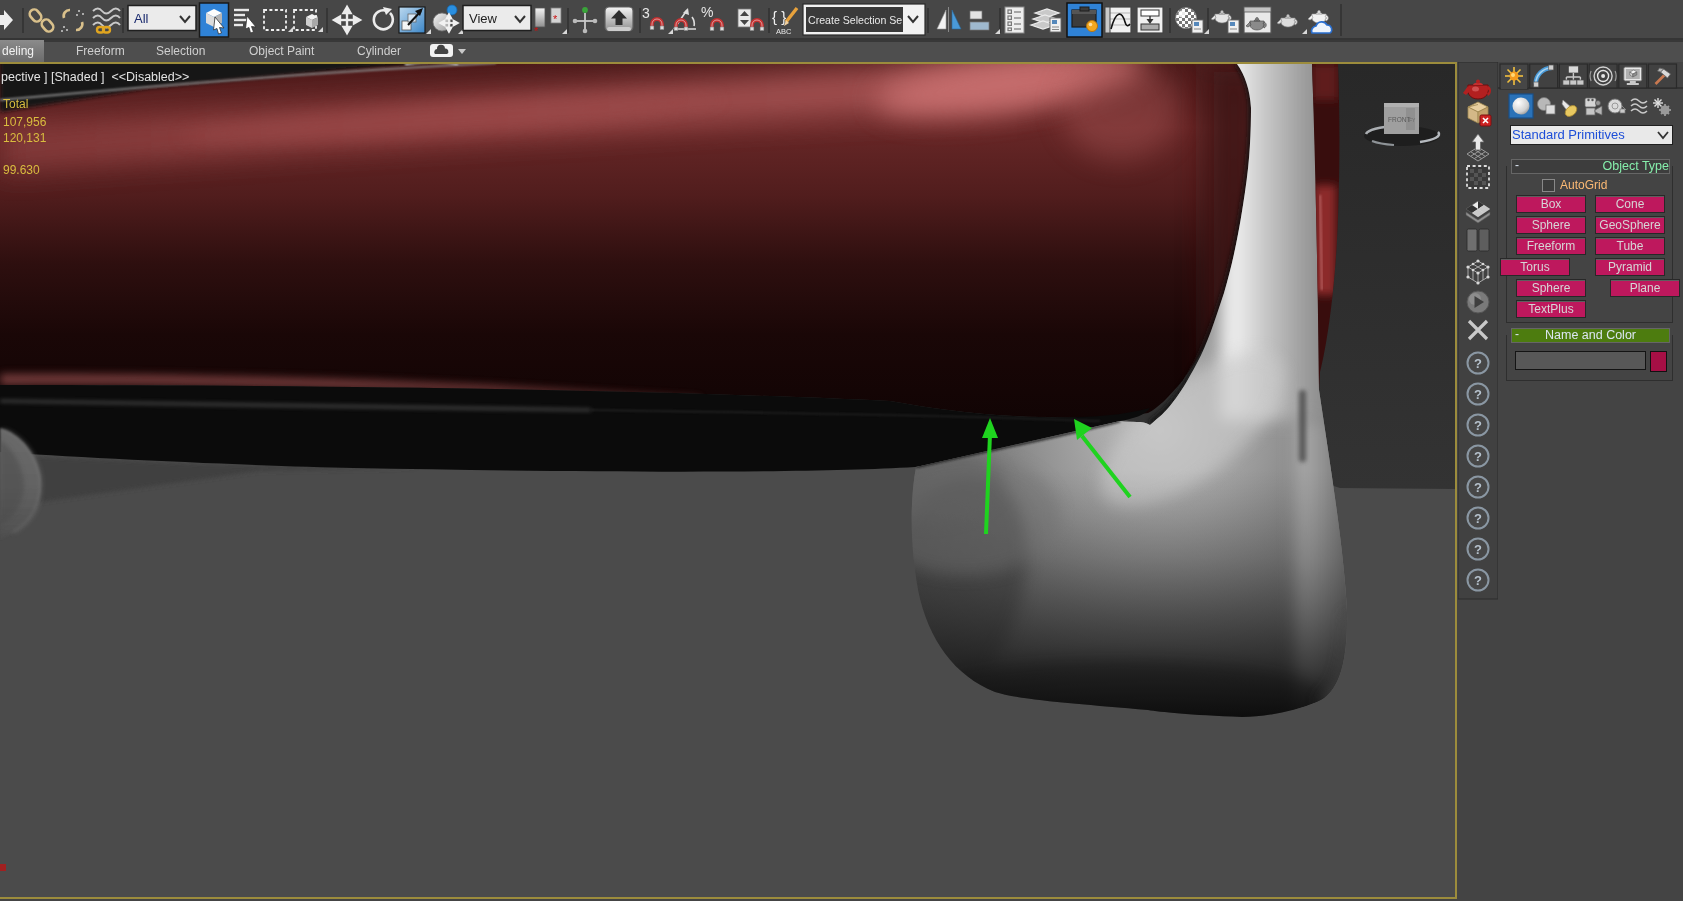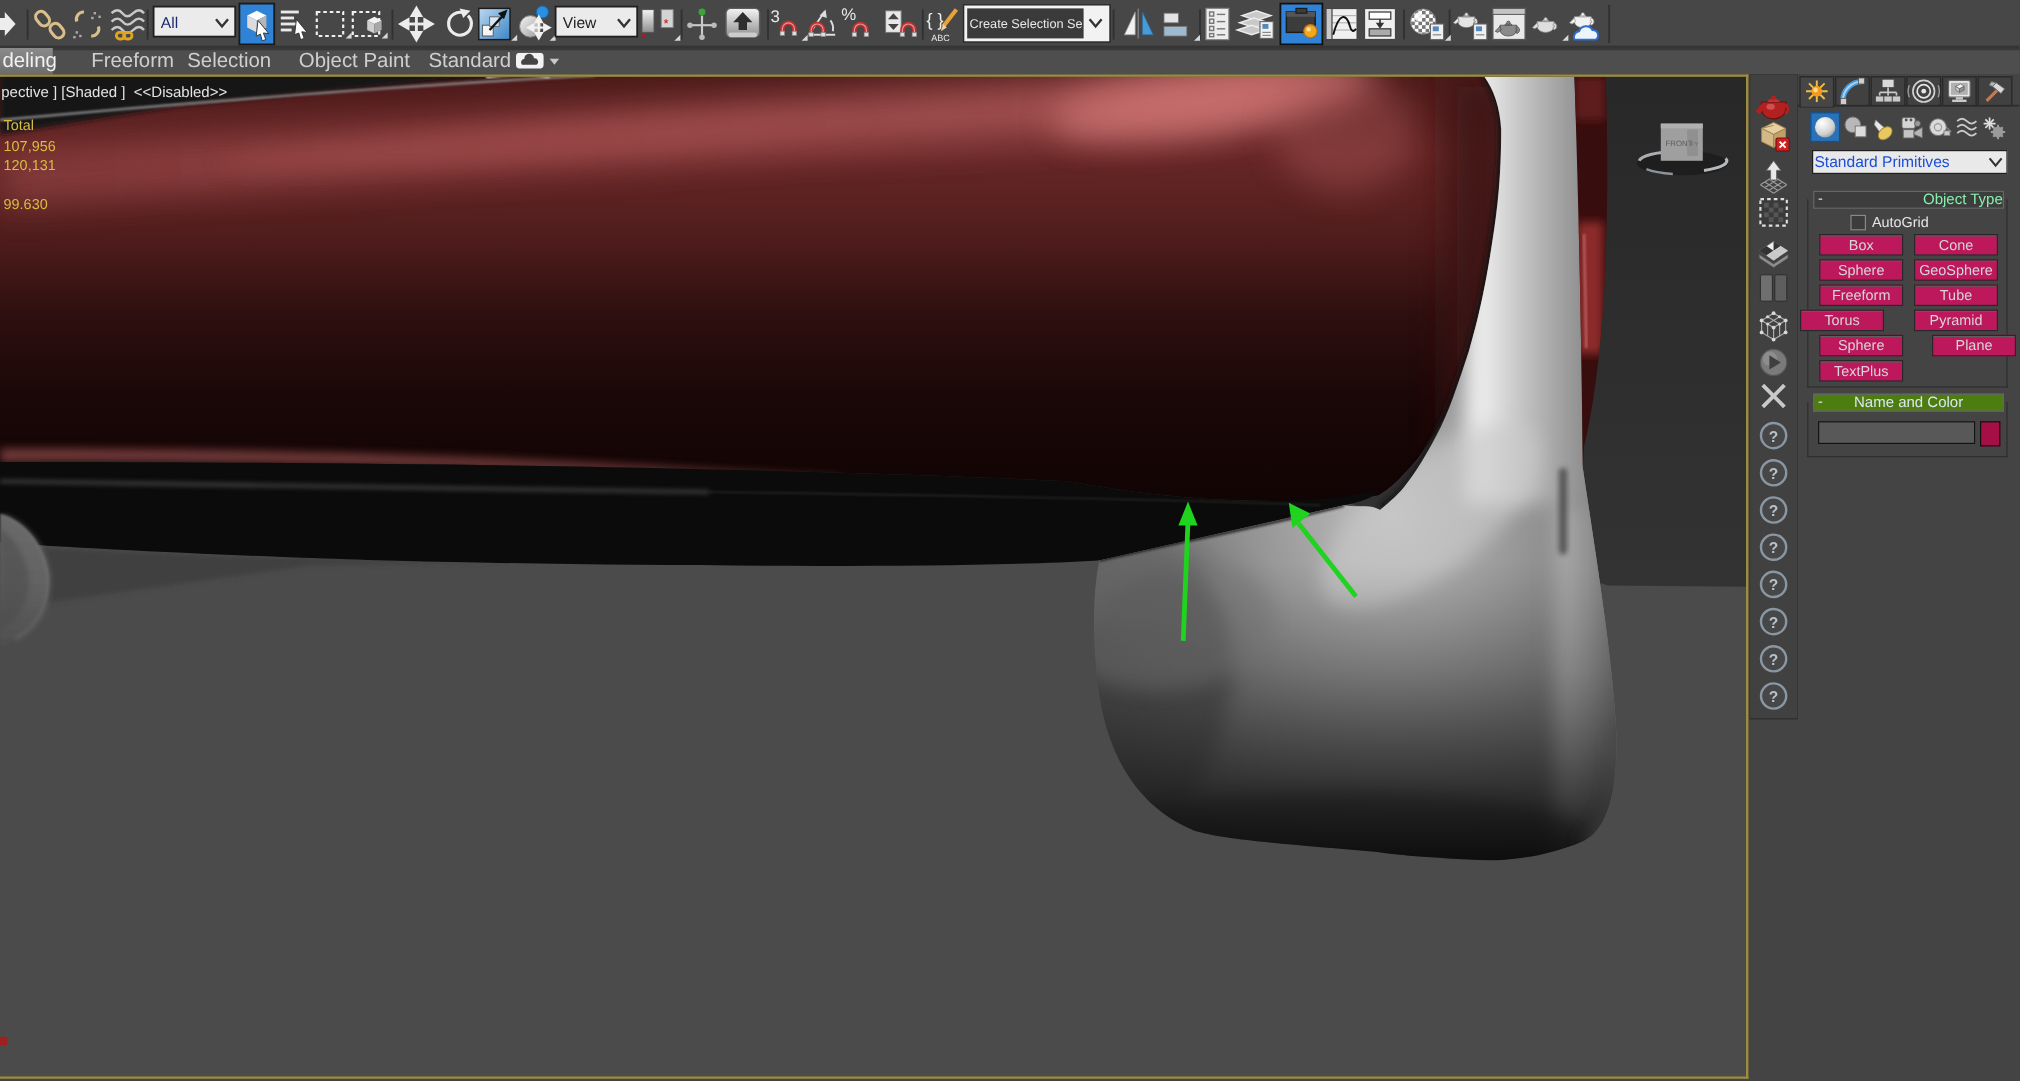--- a/index.html
+++ b/index.html
@@ -271,26 +271,26 @@
     <use href="#teapot" x="1257" y="23" fill="#8a8a8a" stroke="#444" stroke-width="0.6"></use>
 
     <use href="#teapot" x="1288" y="20" fill="#dedede" stroke="#888" stroke-width="0.6"></use>
     <use href="#flyout" x="1302" y="34"></use>
 
     <use href="#teapot" x="1319" y="16" fill="#f2f2f2" stroke="#999" stroke-width="0.6"></use>
     <path d="M1312,33 a5,5 0 0 1 4,-7 a6,6 0 0 1 11,-1 a4.5,4.5 0 0 1 3,8 Z" fill="#eef4fb" stroke="#2a6fd0" stroke-width="1.6"></path>
   </svg>
 
   <div class="abs" style="left:0;top:42px;width:1683px;height:20px;background:#4e4e4e;"></div>
-  <div id="ribbon" class="abs" style="left:0;top:40px;width:1670px;height:22px;font-size:17px;color:#cfcfcf;">
+  <div id="ribbon" class="abs" style="left:0;top:40px;width:1670px;height:22px;font-size:12px;color:#cfcfcf;">
     <div class="abs" style="left:0;top:0;width:42px;height:22px;background:linear-gradient(#8b8b8b,#6b6b6b);color:#f2f2f2;padding-left:2px;line-height:22px;">deling</div>
     <div class="abs" style="left:76px;top:0;line-height:22px;">Freeform</div>
     <div class="abs" style="left:156px;top:0;line-height:22px;">Selection</div>
     <div class="abs" style="left:249px;top:0;line-height:22px;">Object Paint</div>
-    <div class="abs" style="left:357px;top:0;line-height:22px;">Standard</div>
+    <div class="abs" style="left:357px;top:0;line-height:22px;">Cylinder</div>
     <svg class="abs" style="left:430px;top:4px" width="40" height="15">
       <rect x="0" y="0" width="23" height="13" rx="3" fill="#f2f2f2"></rect>
       <path d="M5,10 a3,3 0 0 1 2,-5 a4,4 0 0 1 8,-0.5 a3,3 0 0 1 2,5.5 Z" fill="#444"></path>
       <polygon points="28,5 36,5 32,10" fill="#c9c9c9"></polygon>
     </svg>
   </div>
 
   <svg id="vp" class="abs" style="left:0;top:0" width="1459" height="901" viewBox="0 0 1459 901">
     <defs>
       <clipPath id="vpclip">
@@ -682,21 +682,21 @@
     <div class="abs" style="left:12px;top:63px;width:160px;height:18px;background:#e9e9e9;border:1.5px solid #1f1f1f;font-size:13px;color:#1d4ed8;line-height:18px;padding-left:1px;">Standard Primitives
       <svg class="abs" style="right:3px;top:5px" width="12" height="9">
           <path d="M1,1 l5,6 l5,-6" fill="none" stroke="#333" stroke-width="1.8"></path>
         </svg>
     </div>
 
     <div class="abs" style="left:8px;top:104px;width:165px;height:156px;border:1px solid #2e2e2e;border-top:none;"></div>
     <div class="abs" style="left:13px;top:97px;width:157px;height:13px;background:#3d3d3d;border:1px solid #666;color:#86efac;font-size:12.5px;text-align:right;line-height:13px;">Object Type</div>
     <div class="abs" style="left:17px;top:97px;width:10px;height:13px;color:#dce6f2;font-size:12px;line-height:12px;">-</div>
     <div class="abs" style="left:44px;top:117px;width:11px;height:11px;background:#3c3c3c;border:1px solid #888;"></div>
-    <div class="abs" style="left:62px;top:116px;font-size:12px;color:#e5e5e5;">AutoGrid</div>
+    <div class="abs" style="left:62px;top:116px;font-size:12px;color:#fdba74;">AutoGrid</div>
     <div id="btns">
       <div class="pb" style="left:18px;top:133px">Box</div>
         <div class="pb" style="left:97px;top:133px">Cone</div>
       <div class="pb" style="left:18px;top:154px">Sphere</div>
         <div class="pb" style="left:97px;top:154px">GeoSphere</div>
       <div class="pb" style="left:18px;top:175px">Freeform</div>
         <div class="pb" style="left:97px;top:175px">Tube</div>
       <div class="pb" style="left:2px;top:196px">Torus</div>
         <div class="pb" style="left:97px;top:196px">Pyramid</div>
       <div class="pb" style="left:18px;top:217px">Sphere</div>

